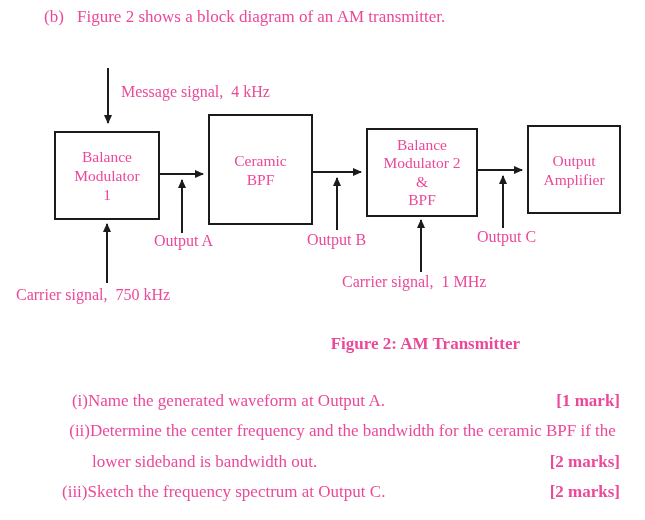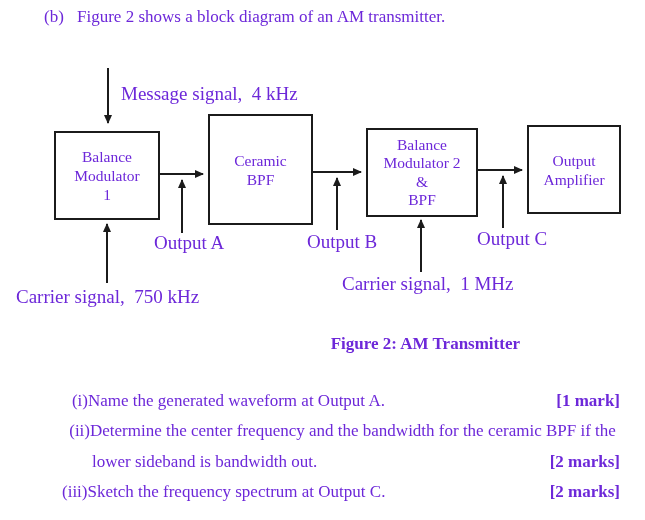--- a/index.html
+++ b/index.html
@@ -1,29 +1,29 @@
 <!DOCTYPE html>
 <html><head>
 <meta charset="utf-8">
 <style>
   html,body{margin:0;padding:0;background:#ffffff;}
   .page{
     position:relative;width:645px;height:520px;background:#ffffff;
     font-family:"Liberation Serif","DejaVu Serif",serif;
-    color:#6d28d9;overflow:hidden;
+    color:#ec4899;overflow:hidden;
   }
   .abs{position:absolute;}
   .header{top:7px;left:44px;font-size:17px;white-space:nowrap;}
   .header .qnum{display:inline-block;width:33px;}
   .box{
     position:absolute;border:2px solid #1b1b1b;background:#ffffff;
     display:flex;flex-direction:column;align-items:center;justify-content:center;
     font-size:15.5px;line-height:19px;text-align:center;box-sizing:border-box;
   }
-  .dlabel{position:absolute;font-size:19px;white-space:pre;}
+  .dlabel{position:absolute;font-size:16px;white-space:pre;}
   .caption{position:absolute;top:334px;left:190px;width:330px;text-align:right;
     font-weight:bold;font-size:17px;}
   .qline{position:absolute;font-size:17px;white-space:nowrap;text-align:right;}
   .qline .qn{display:inline-block;}
   .qn-i{width:25px;}
   .qn-ii{width:28px;}
   .qn-iii{width:auto;}
   .marks{position:absolute;right:25px;font-weight:bold;font-size:17px;white-space:nowrap;}
   svg.arrows{position:absolute;top:0;left:0;pointer-events:none;}
   svg.arrows line{stroke:#1b1b1b;stroke-width:2;}

